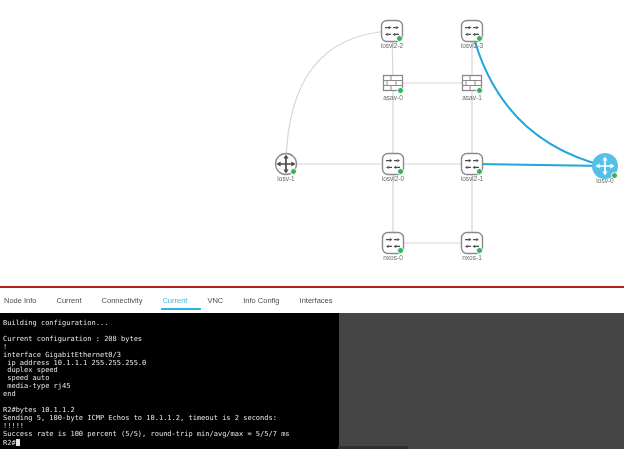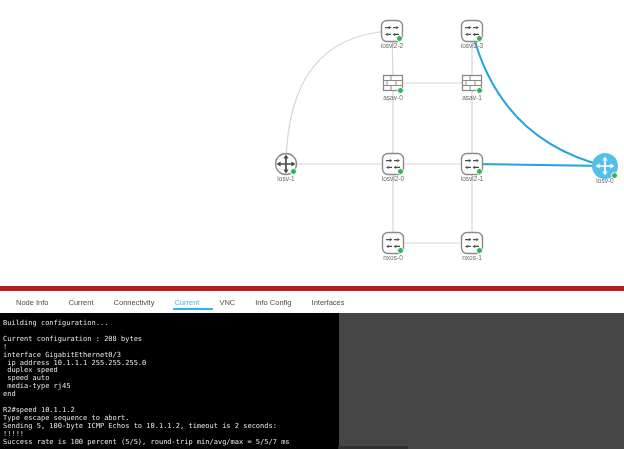--- a/index.html
+++ b/index.html
@@ -10,22 +10,22 @@
   #links-layer{position:absolute;left:0;top:0;width:624px;height:287px;}
   .node{position:absolute;width:44px;text-align:center;}
   .node .icon{display:block;margin:0 auto;}
   .node .label{position:absolute;top:26px;left:0;width:100%;font-size:6.5px;
                color:#6b6b6b;letter-spacing:0;line-height:7px;}
   .badge{position:absolute;left:26px;top:19px;width:7px;height:7px;border-radius:50%;
          background:#2fb457;border:0.5px solid #fff;box-sizing:border-box;}
   .node.selected .badge{left:28px;top:21px;}
   
   #tabbar{position:absolute;left:0;top:286px;width:624px;height:27px;background:#fff;
-          border-top:5px solid #b91c1c;display:flex;align-items:center;
-          padding-left:16px;box-sizing:border-box;}
+          border-top:2px solid #b91c1c;display:flex;align-items:center;
+          padding-left:4px;box-sizing:border-box;}
   .tab{position:relative;height:100%;display:flex;align-items:center;
        margin-right:20px;font-size:7.5px;color:#4d4d4d;cursor:default;}
   .tab.active{color:#49b8dd;}
   .tab.active::after{content:"";position:absolute;left:-1px;right:-14px;bottom:3px;
        height:2px;background:#29b7e5;}
   
   #console-panel{position:absolute;left:0;top:313px;width:624px;height:136px;
                  background:#454545;}
   #terminal{position:absolute;left:0;top:0;width:339px;height:136px;background:#000;
             box-sizing:border-box;padding:7px 0 0 3px;
@@ -216,21 +216,21 @@
         <div class="tline"></div>
         <div class="tline">Current configuration : 208 bytes</div>
         <div class="tline">!</div>
         <div class="tline">interface GigabitEthernet0/3</div>
         <div class="tline"> ip address 10.1.1.1 255.255.255.0</div>
         <div class="tline"> duplex speed</div>
         <div class="tline"> speed auto</div>
         <div class="tline"> media-type rj45</div>
         <div class="tline">end</div>
         <div class="tline"></div>
-        <div class="tline">R2#speed 10.1.1.2</div>
-        <div class="tline">Type escape sequence to abort.</div>
+        <div class="tline">R2#bytes 10.1.1.2</div>
         <div class="tline">Sending 5, 100-byte ICMP Echos to 10.1.1.2, timeout is 2 seconds:</div>
         <div class="tline">!!!!!</div>
         <div class="tline">Success rate is 100 percent (5/5), round-trip min/avg/max = 5/5/7 ms</div>
+        <div class="tline"><span>R2#</span><span id="cursor"></span></div>
       </div>
     <div id="hscroll-thumb"></div>
   </div>
 </div>
 
 </body></html>

